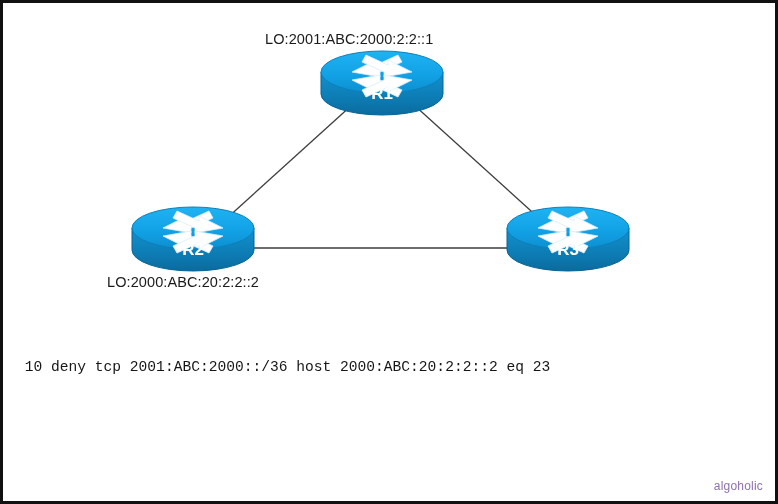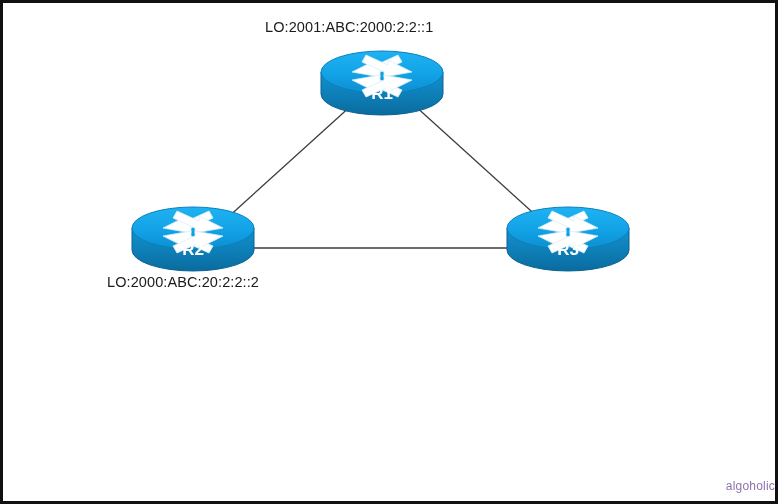--- a/index.html
+++ b/index.html
@@ -30,21 +30,21 @@
     display: block;
   }
   .node-label {
     position: absolute;
     font-family: "Liberation Sans", sans-serif;
     font-size: 14.5px;
     color: #1b1b1b;
     white-space: nowrap;
     letter-spacing: 0.1px;
   }
-  #label-r1 { left: 262px; top: 16px; text-align: right; }
+  #label-r1 { left: 262px; top: 28px; text-align: right; }
   #label-r2 { left: 104px; top: 271px; text-align: right; }
   #label-r3 { left: 474px; top: 277px; }
 
   .router-name {
     font-family: "Liberation Sans", sans-serif;
     font-weight: bold;
     fill: #ffffff;
   }
 
   .acl-block {
@@ -55,21 +55,21 @@
     font-family: "Liberation Mono", monospace;
     font-size: 14.6px;
     line-height: 19.6px;
     color: #161616;
     white-space: pre;
   }
   .acl-line { white-space: pre; }
 
   .watermark {
     position: absolute;
-    right: 0;
+    right: 12px;
     bottom: 8px;
     font-family: "Liberation Sans", sans-serif;
     font-size: 12px;
     color: #8d72ad;
     letter-spacing: 0.2px;
   }
 </style>
 </head>
 <body>
 
@@ -129,20 +129,21 @@
         <use href="#routerIcon"></use>
         <text class="router-name" x="0" y="19" font-size="17" text-anchor="middle">R3</text>
       </g>
     </svg>
 
     <div class="node-label" id="label-r1">LO:2001:ABC:2000:2:2::1</div>
     <div class="node-label" id="label-r2">LO:2000:ABC:20:2:2::2</div>
   </div>
 
   <div class="acl-block">
+    <div class="acl-line"> 10 deny tcp 2001:ABC:2000::/36 host 2000:ABC:20:2:2::2 eq 23</div>
     
     
     
     
     
   </div>
 
   <div class="watermark">algoholic</div>
 
 </div>

